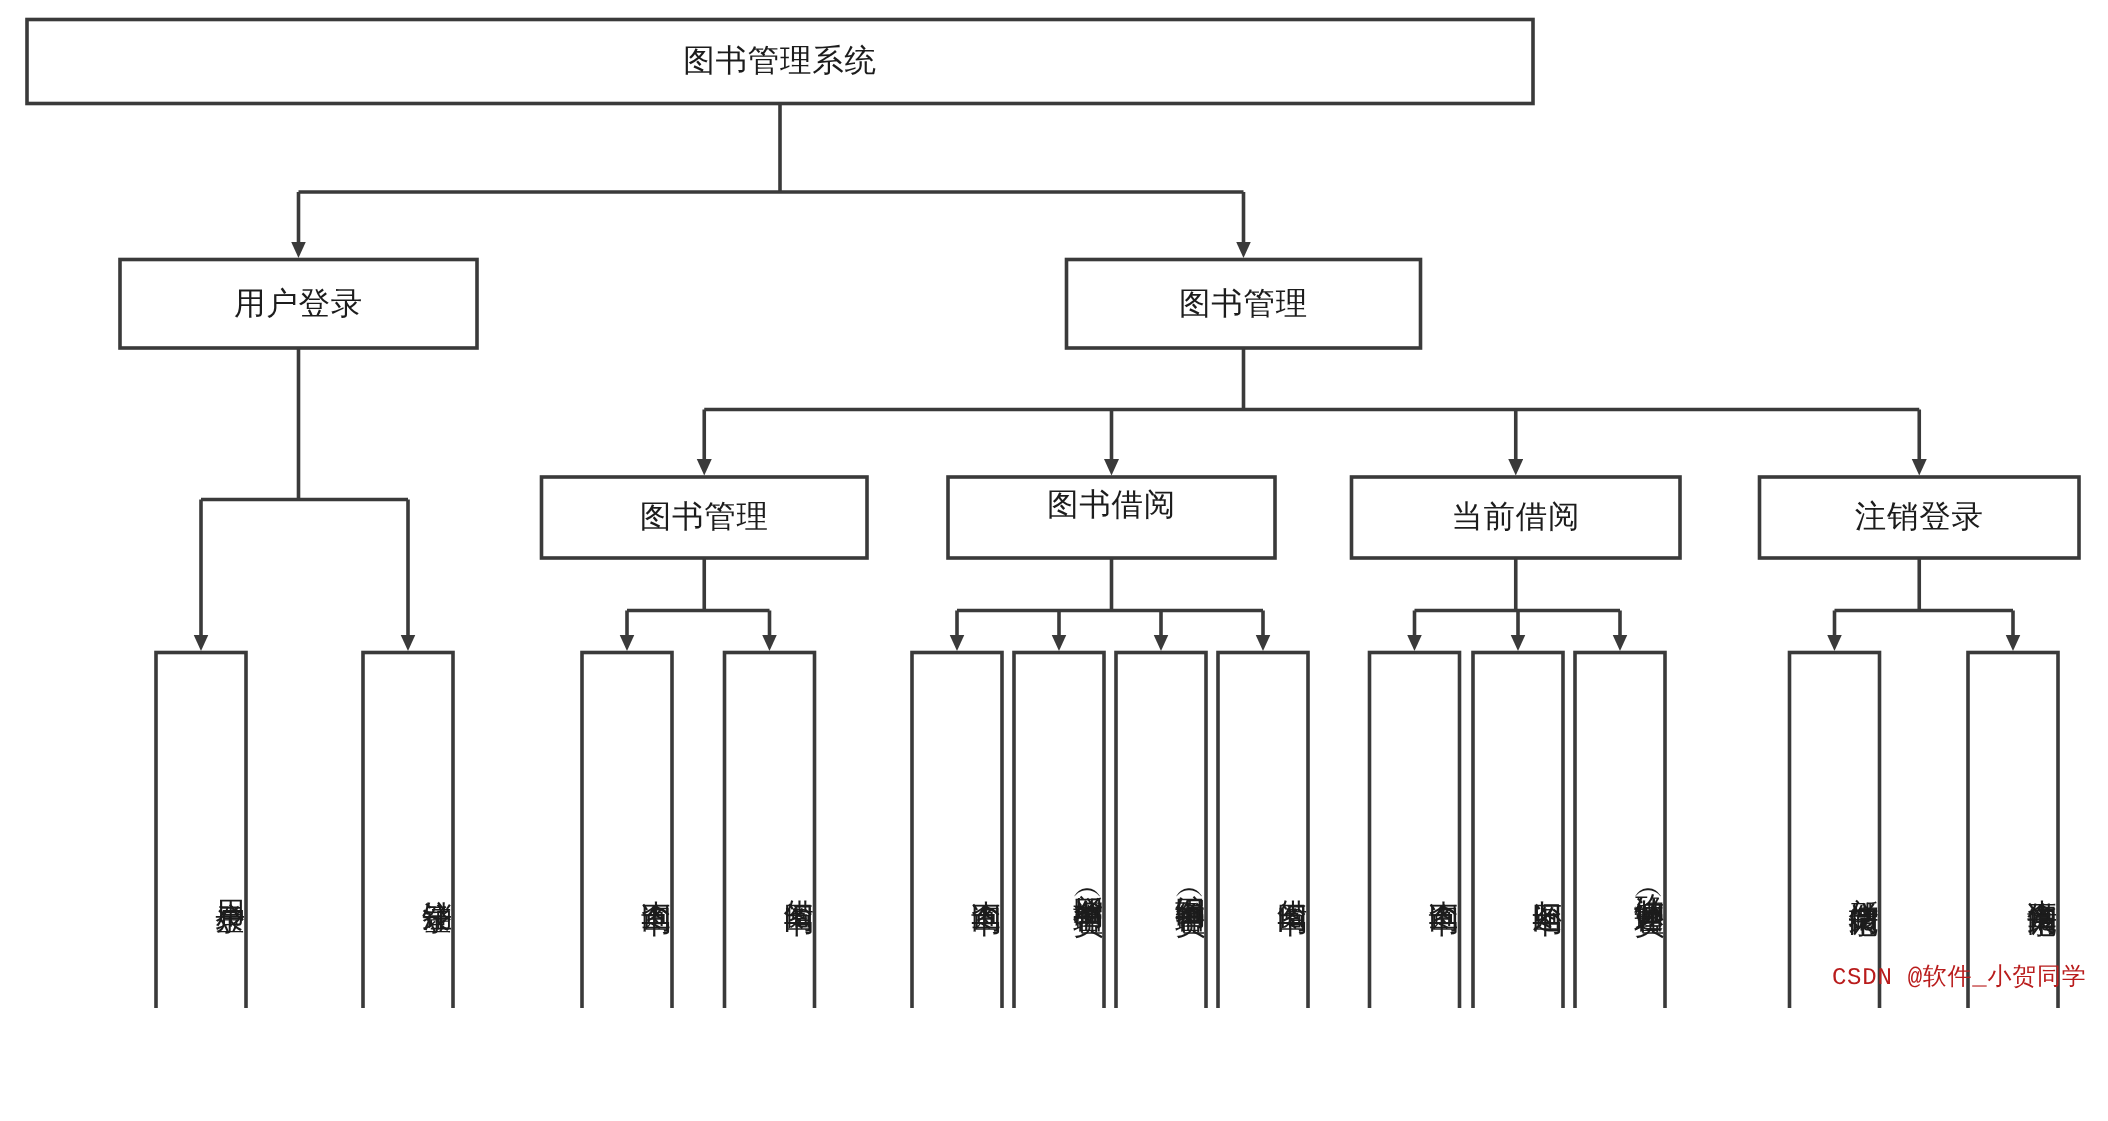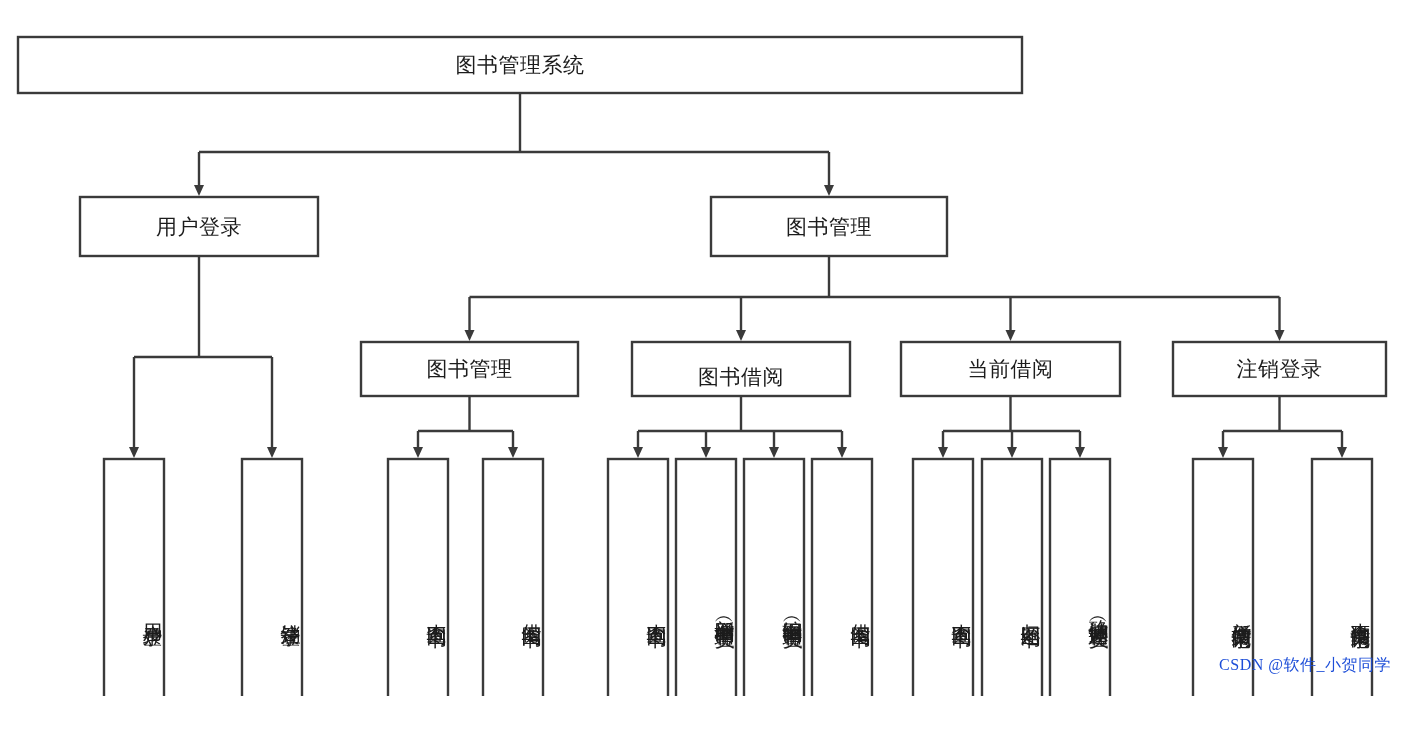--- a/index.html
+++ b/index.html
@@ -9,21 +9,20 @@
   }
   body {
     font-family: "Liberation Sans", "DejaVu Sans", sans-serif;
   }
   #diagram-root {
     position: relative;
     width: 1405px;
     height: 672px;
     background: #ffffff;
     overflow: hidden;
-    margin-top: 24px;
   }
   svg#tree-svg {
     position: absolute;
     top: 0; left: 0;
     width: 1405px;
     height: 747px;
   }
   .node-box {
     fill: #ffffff;
     stroke: #3a3a3a;
@@ -61,24 +60,24 @@
     letter-spacing: 1.5px;
     line-height: 1.12;
     white-space: nowrap;
     align-items: flex-start;
     justify-content: center;
     padding-top: 6px;
   }
   .watermark {
     position: absolute;
     right: 14px;
-    bottom: 20px;
+    bottom: 10px;
     font-size: 16px;
-    color: #1d4ed8;
-    font-family: Liberation Serif, serif;
+    color: #b91c1c;
+    font-family: Liberation Mono, monospace;
     letter-spacing: 0.5px;
     white-space: nowrap;
   }
 </style>
 </head>
 <body>
 
 <div id="diagram-root">
 
   <svg id="tree-svg" viewBox="0 0 1405 747">
@@ -144,21 +143,21 @@
         <rect x="1193" y="435" width="60" height="298" class="node-box"></rect>
         <rect x="1312" y="435" width="60" height="298" class="node-box"></rect>
       </g>
   </svg>
 
   <div id="labels-layer">
       <div class="node-label horizontal" style="left: 18px; top: 13px; width: 1004px; height: 56px;">图书管理系统</div>
       <div class="node-label horizontal" style="left: 80px; top: 173px; width: 238px; height: 59px;">用户登录</div>
       <div class="node-label horizontal" style="left: 711px; top: 173px; width: 236px; height: 59px; border-radius: 14px;">图书管理</div>
       <div class="node-label horizontal" style="left: 361px; top: 318px; width: 217px; height: 54px;">图书管理</div>
-      <div class="node-label horizontal" style="left: 632px; top: 326px; width: 218px; height: 54px;">图书借阅</div>
+      <div class="node-label horizontal" style="left: 632px; top: 310px; width: 218px; height: 54px;">图书借阅</div>
       <div class="node-label horizontal" style="left: 901px; top: 318px; width: 219px; height: 54px; border-radius: 18px;">当前借阅</div>
       <div class="node-label horizontal" style="left: 1173px; top: 318px; width: 213px; height: 54px;">注销登录</div>
       <div class="node-label vertical" style="left: 104px; top: 435px; width: 60px; height: 298px;">用户登录</div>
       <div class="node-label vertical" style="left: 242px; top: 435px; width: 60px; height: 298px;">注销登录</div>
       <div class="node-label vertical" style="left: 388px; top: 435px; width: 60px; height: 298px;">查询图书</div>
       <div class="node-label vertical" style="left: 483px; top: 435px; width: 60px; height: 298px;">借阅图书</div>
       <div class="node-label vertical" style="left: 608px; top: 435px; width: 60px; height: 298px;">查询图书</div>
       <div class="node-label vertical" style="left: 676px; top: 435px; width: 60px; height: 298px;">新增图书（管理员）</div>
       <div class="node-label vertical" style="left: 744px; top: 435px; width: 60px; height: 298px;">编辑图书（管理员）</div>
       <div class="node-label vertical" style="left: 812px; top: 435px; width: 60px; height: 298px;">借阅图书</div>

